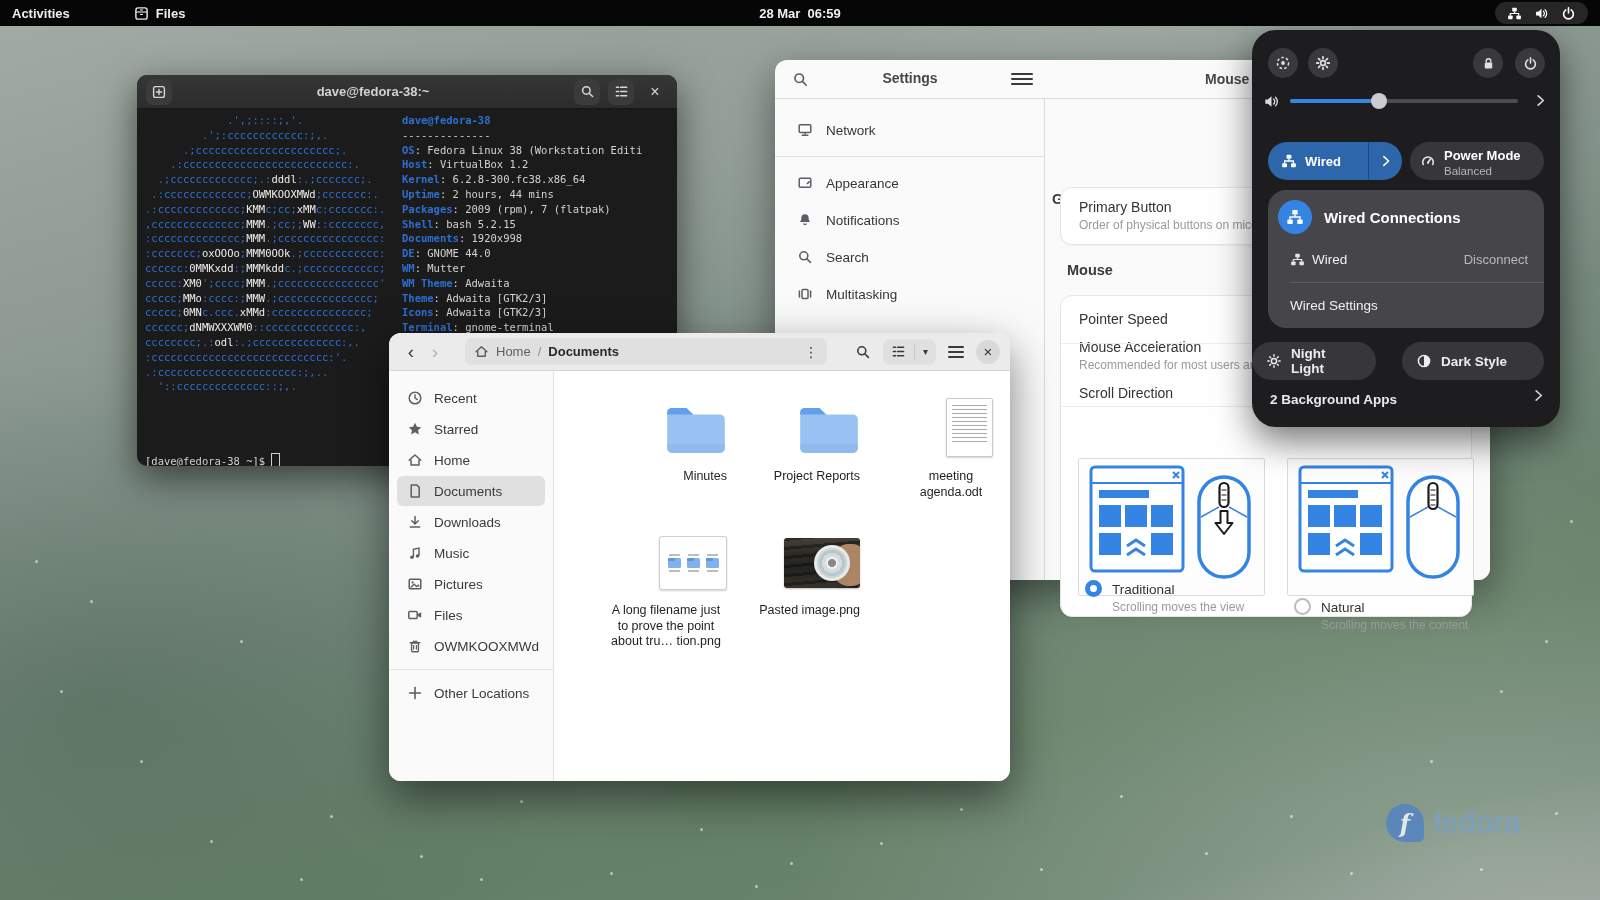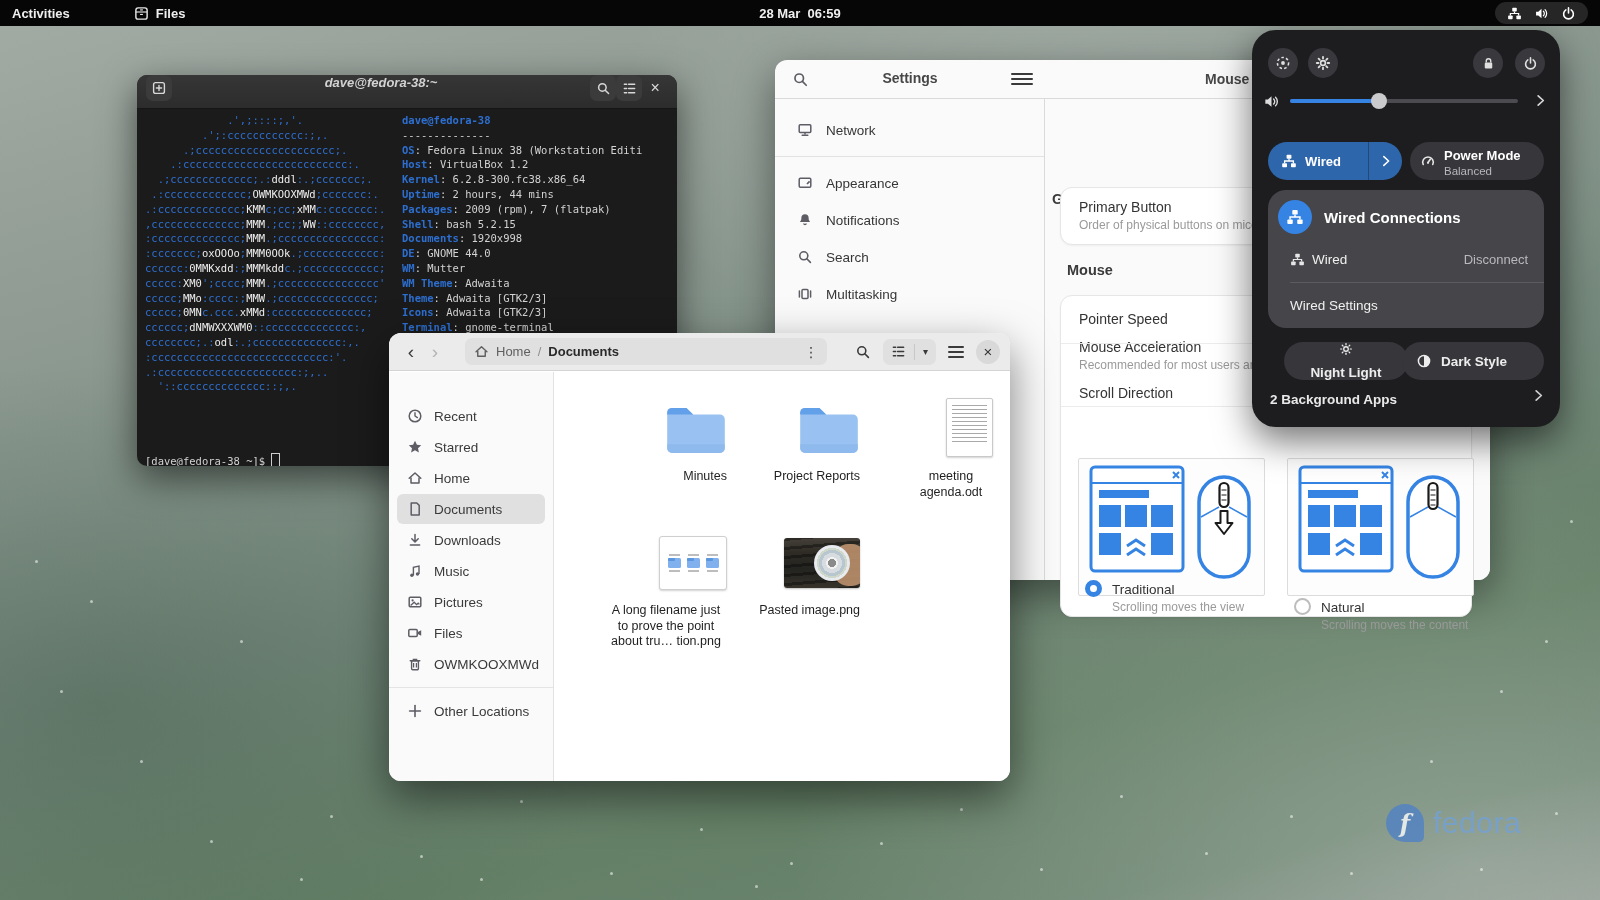--- a/index.html
+++ b/index.html
@@ -24,21 +24,21 @@
     display:flex;align-items:center;color:#efefef;font-size:13px;font-weight:700;}
   .tb-item{display:flex;align-items:center;gap:7px;padding:0 12px;height:100%;}
   .tb-clock{position:absolute;left:50%;transform:translateX(-50%);white-space:pre;}
   .tb-tray{position:absolute;right:12px;top:2px;height:22px;border-radius:12px;background:#262626;
     display:flex;align-items:center;gap:12px;padding:0 12px;color:#fff;}
 
   
   .term{position:absolute;left:137px;top:75px;width:540px;height:391px;border-radius:10px;
     background:#1b1b1b;z-index:10;box-shadow:0 12px 36px rgba(0,0,0,.55);overflow:hidden;}
   .term-bar{height:33px;background:linear-gradient(#363636,#2c2c2c);border-bottom:1px solid #161616;
-    display:flex;padding:0 9px;font-style:italic;}
+    display:flex;align-items:center;padding:0 9px;gap:8px;}
   .term-title{flex:1;text-align:center;color:#d2d2d2;font-size:13px;font-weight:700;}
   .tbtn{width:26px;height:26px;border-radius:7px;background:#3b3b3b;color:#d8d8d8;
     display:flex;align-items:center;justify-content:center;}
   .tbtn.flat{background:transparent;}
   .term-body{position:absolute;left:0;right:0;top:34px;bottom:0;overflow:hidden;
     font-family:"DejaVu Sans Mono",monospace;font-size:10.5px;line-height:14.8px;color:#d3d3d3;}
   .term-body pre{margin:0;font:inherit;}
   .ascii{position:absolute;left:8px;top:4px;color:#2d6fd0;font-weight:bold;}
   .ascii .w{color:#ededed;}
   .neo{position:absolute;left:265px;top:4px;}
@@ -101,21 +101,21 @@
   .crumb .dots{margin-left:auto;color:#3c3c3c;font-size:14px;letter-spacing:0;}
   .f-tools{margin-left:auto;display:flex;align-items:center;gap:12px;}
   .viewbtn{height:26px;background:#e0e0e0;border-radius:7px;display:flex;align-items:center;}
   .viewbtn .seg{padding:0 8px;display:flex;align-items:center;color:#3a3a3a;}
   .viewbtn .vsep{width:1px;height:16px;background:#c7c7c7;}
   .fham{display:flex;flex-direction:column;gap:3px;width:16px;color:#3a3a3a;}
   .fham i{height:2px;background:currentColor;border-radius:1px;}
   .fclose{width:24px;height:24px;border-radius:50%;background:#d9d9d9;color:#333;
     display:flex;align-items:center;justify-content:center;font-size:15px;}
   .f-side{position:absolute;left:0;top:39px;width:165px;bottom:0;background:#fafafa;
-    border-right:1px solid #e2e2e2;border-radius:0 0 0 12px;padding-top:28px;box-sizing:border-box;}
+    border-right:1px solid #e2e2e2;border-radius:0 0 0 12px;padding-top:10px;box-sizing:border-box;}
   .fs-item{height:30px;margin:1px 8px;border-radius:6px;display:flex;align-items:center;gap:11px;
     padding:0 10px;font-size:13.5px;color:#3a3a3a;}
   .fs-item svg{color:#5e5c64;flex:none;}
   .fs-item.sel{background:#e0e0e0;}
   .fs-div{height:1px;background:#e4e4e4;margin:8px 0;}
   .f-content{position:absolute;left:197px;top:39px;right:0;bottom:0;background:#fff;
     border-radius:0 0 12px 0;}
   .fi{position:absolute;width:128px;display:flex;flex-direction:column;align-items:flex-end;
     text-align:center;font-size:12.5px;line-height:15.5px;color:#1f1f1f;}
   .icon-box{height:66px;display:flex;align-items:center;justify-content:center;}
@@ -746,21 +746,21 @@
           <svg class="ic" width="15" height="15">
             <use href="#i-net"></use>
           </svg>
         </div>
       <div class="qm-row-lb">Wired</div>
       <div class="qm-action">Disconnect</div>
       <div class="qm-div"></div>
       <div class="qm-settings">Wired Settings</div>
     </div>
 
-    <div class="qs-pill" style="left:32px;width:124px;flex-direction:column;">
+    <div class="qs-pill" style="left:0;width:124px;">
       <svg class="ic" width="16" height="16">
           <use href="#i-sun"></use>
         </svg>
       <span>Night Light</span>
     </div>
     <div class="qs-pill" style="left:150px;width:142px;">
       <svg class="ic" width="16" height="16">
           <use href="#i-half"></use>
         </svg>
       <span>Dark Style</span>

